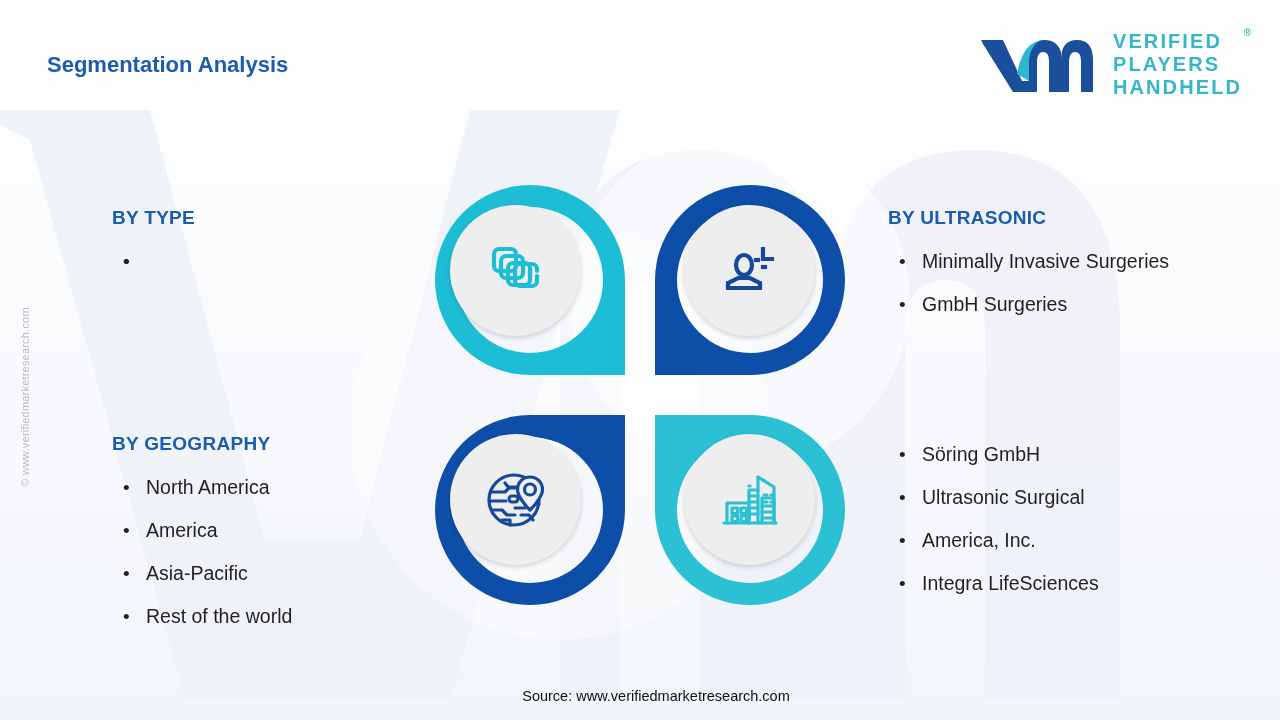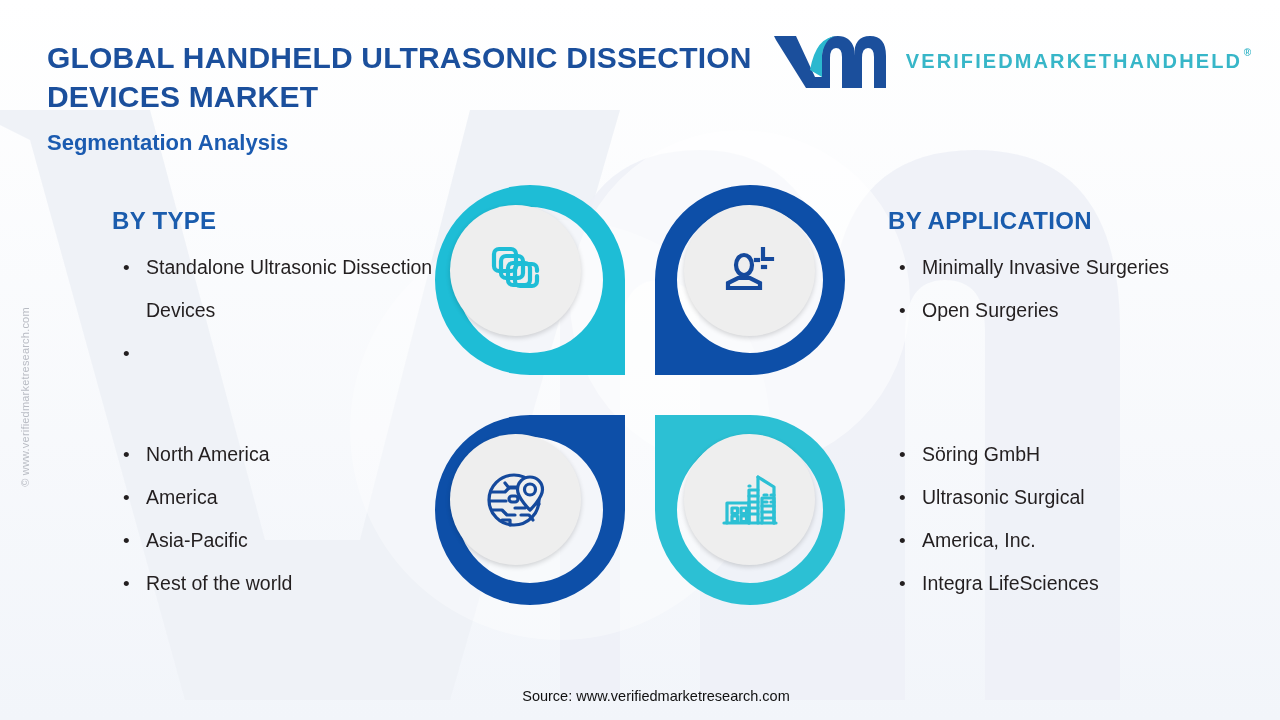--- a/index.html
+++ b/index.html
@@ -71,21 +71,21 @@
     top: 30px;
     display: flex;
     align-items: center;
     gap: 12px;
   }
 
   .logo-mark { display: block; }
 
   .logo-text {
     display: flex;
-    flex-direction: row;
+    flex-direction: column;
     justify-content: center;
     position: relative;
   }
 
   .logo-line {
     font-family: "Liberation Sans", sans-serif;
     font-size: 20px;
     font-weight: 700;
     letter-spacing: 2.1px;
     line-height: 23px;
@@ -130,21 +130,21 @@
     z-index: 3;
   }
   .col-left  { left: 112px;  width: 330px; }
   .col-right { left: 888px;  width: 392px; }
 
   .blk-top    { top: 207px; }
   .blk-bottom { top: 433px; }
 
   .sec-head {
     font-family: "Liberation Sans", sans-serif;
-    font-size: 24px;
+    font-size: 19px;
     font-weight: 700;
     letter-spacing: 0.3px;
     color: #1a5cad;
     margin-bottom: 11px;
     white-space: nowrap;
   }
 
   ul.bullets { list-style: none; }
 
   ul.bullets li {
@@ -241,65 +241,61 @@
   <path d="M 830 700 L 830 330 Q 830 150 975 150 Q 1120 150 1120 330 L 1120 700 L 985 700 L 985 330 Q 985 280 945 280 Q 905 280 905 335 L 905 700 Z" fill="#eef1f7" opacity="0.9"></path>
   <circle cx="740" cy="300" r="170" fill="#ffffff" opacity="0.55"></circle>
   <circle cx="560" cy="430" r="210" fill="#ffffff" opacity="0.35"></circle>
 </svg>
 
 <div class="page">
 
   <div class="header">
 
     <div class="title-block">
-      <div class="title-main">
-        <span>GLOBAL HANDHELD ULTRASONIC DISSECTION</span><br>
-        <span>DEVICES MARKET</span>
-      </div>
       <div class="title-sub">Segmentation Analysis</div>
     </div>
 
     <div class="logo">
       <svg class="logo-mark" width="124" height="62" viewBox="0 0 124 62" aria-hidden="true">
 
         <path d="M4 6 L26 6 L45 47 L52 47 L52 58 L36 58 L6 10 Z" fill="#1b4f9c"></path>
         <path d="M45 47 L52 47 L52 58 L40 58 Z" fill="#1b4f9c"></path>
         <path d="M52 58 L52 26 Q52 6 68 6 Q80 6 84 18 L84 58 L72 58 L72 27 Q72 18 66 18 Q60 18 60 28 L60 58 Z" fill="#1b4f9c"></path>
         <path d="M84 58 L84 26 Q84 6 100 6 Q116 6 116 26 L116 58 L104 58 L104 27 Q104 18 98 18 Q92 18 92 28 L92 58 Z" fill="#1b4f9c"></path>
 
         <path d="M40 40 Q46 6 68 6 Q56 6 52 24 L52 47 Z" fill="#2bb8cf"></path>
       </svg>
 
       <div class="logo-text">
         <div class="logo-line">VERIFIED</div>
-        <div class="logo-line">MARKET</div>
+        <div class="logo-line">PLAYERS</div>
         <div class="logo-line">HANDHELD</div>
         <span class="logo-reg" style="right:-9px;">®</span>
       </div>
     </div>
   </div>
 
   <div class="side-copyright">
     <span>© www.verifiedmarketresearch.com</span>
   </div>
 
   <div class="col col-left blk-top">
     <div class="sec-head">BY TYPE</div>
     <ul class="bullets">
       <li class="wrap">
         <span class="dot">•</span>
-        <span>Standalone Ultrasonic Dissection Devices</span>
       </li>
       <li class="wrap">
         <span class="dot">•</span>
       </li>
     </ul>
   </div>
 
   <div class="col col-left blk-bottom">
+    <div class="sec-head">BY GEOGRAPHY</div>
     <ul class="bullets">
       <li>
         <span class="dot">•</span>
         <span>North America</span>
       </li>
       <li>
         <span class="dot">•</span>
         <span>America</span>
       </li>
       <li>
@@ -307,29 +303,29 @@
         <span>Asia-Pacific</span>
       </li>
       <li>
         <span class="dot">•</span>
         <span>Rest of the world</span>
       </li>
     </ul>
   </div>
 
   <div class="col col-right blk-top">
-    <div class="sec-head">BY APPLICATION</div>
+    <div class="sec-head">BY ULTRASONIC</div>
     <ul class="bullets">
       <li>
         <span class="dot">•</span>
         <span>Minimally Invasive Surgeries</span>
       </li>
       <li>
         <span class="dot">•</span>
-        <span>Open Surgeries</span>
+        <span>GmbH Surgeries</span>
       </li>
     </ul>
   </div>
 
   <div class="col col-right blk-bottom">
     <ul class="bullets">
       <li>
         <span class="dot">•</span>
         <span>Söring GmbH</span>
       </li>

